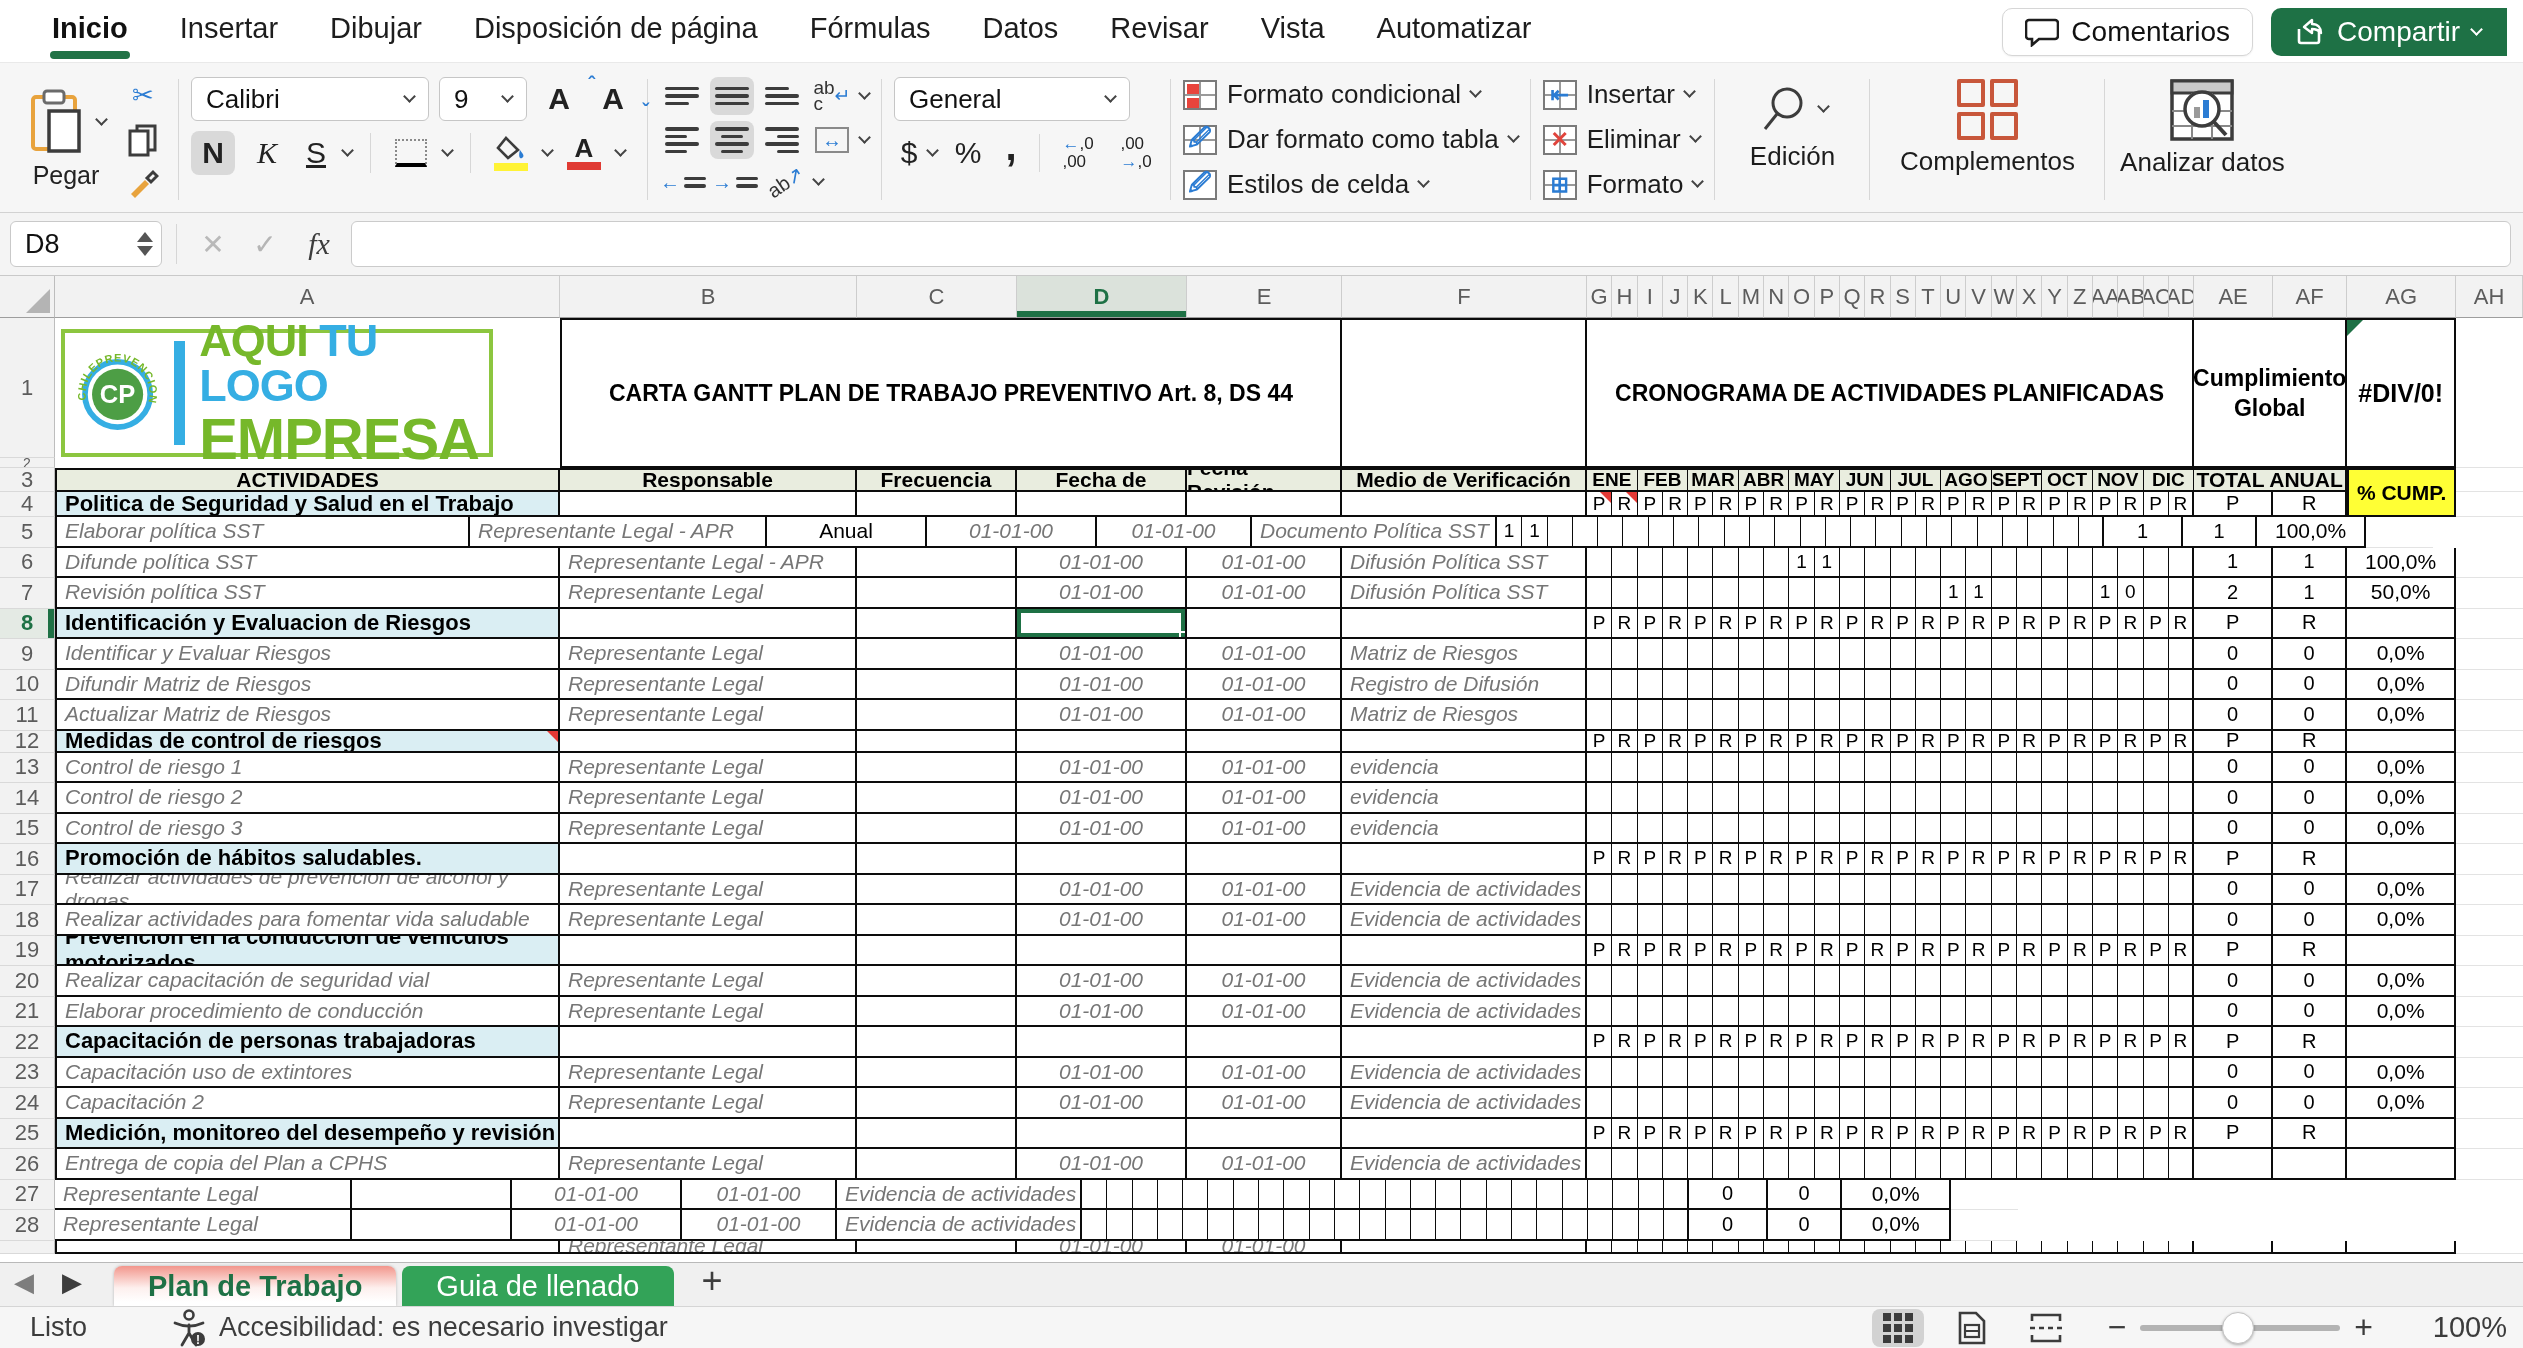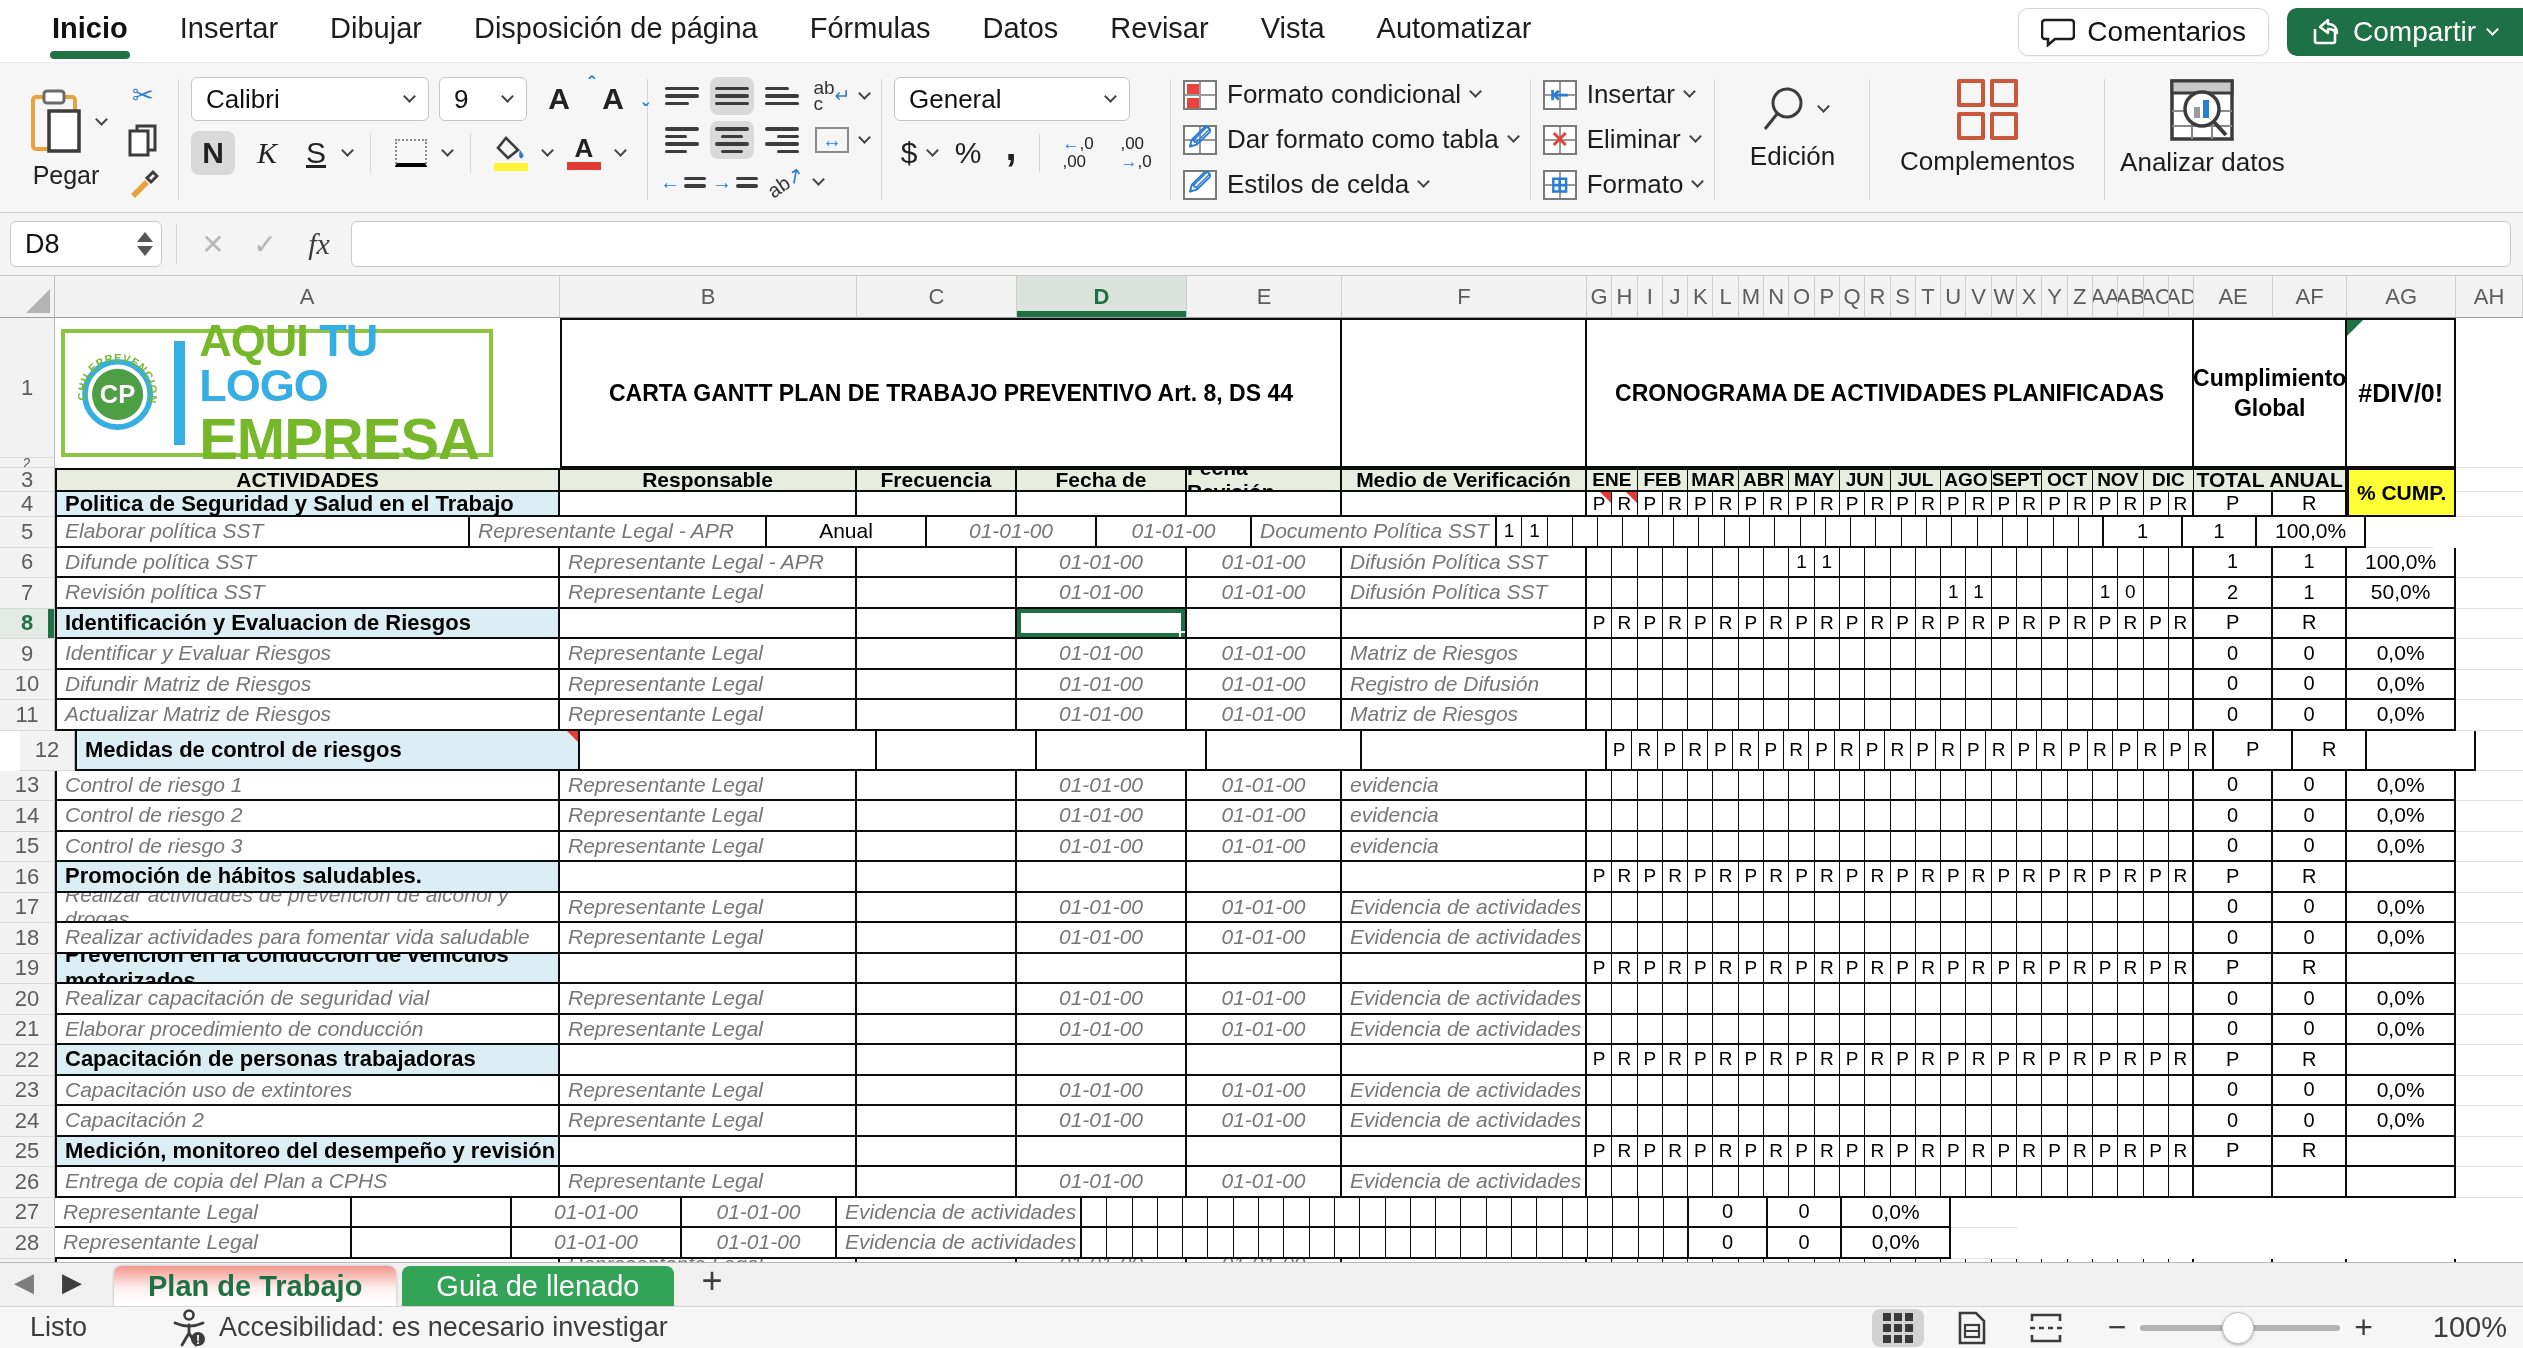--- a/index.html
+++ b/index.html
@@ -8,21 +8,21 @@
   :root{
     --green:#1E7145; --excelgreen:#217346; --line:#0c0c0c;
     --hdrfill:#E9EDDF; --secfill:#DAEEF3; --yellow:#FFFF35;
     --gray-it:#767676; --blue:#2b7cd3;
   }
   
   .ribbon-tabs{ height:62px; background:#fff; display:flex; align-items:center; position:relative; padding-left:26px; }
   .rtab{ font-size:29px; color:#1d1d1d; margin:0 24px; padding:10px 2px 16px; position:relative; cursor:default; white-space:nowrap; }
   .rtab.active{ font-weight:700; color:#111; }
   .rtab.active::after{ content:""; position:absolute; left:0; right:0; bottom:2px; height:8px; border-radius:5px; background:var(--excelgreen); }
-  .top-actions{ position:absolute; right:0; top:8px; display:flex; align-items:center; gap:18px; }
+  .top-actions{ position:absolute; right:16px; top:8px; display:flex; align-items:center; gap:18px; }
   .btn-comments{ display:flex; align-items:center; gap:12px; background:#fff; border:1px solid #d6d6d6; border-radius:10px; height:48px; padding:0 22px; font-size:28px; color:#111; box-shadow:0 1px 2px rgba(0,0,0,.06); }
   .btn-share{ display:flex; align-items:center; gap:12px; background:var(--green); border-radius:10px 0 0 10px; height:48px; padding:0 26px 0 22px; font-size:28px; color:#fff; }
   .chv{ width:12px; height:12px; border-right:3px solid currentColor; border-bottom:3px solid currentColor; transform:rotate(45deg); display:inline-block; margin-top:-6px; }
   .chv.sm{ width:9px; height:9px; border-width:2.5px; }
   
   .toolbar{ height:151px; background:#f6f6f6; border-top:1px solid #e9e9e9; border-bottom:1px solid #d2d2d2; display:flex; align-items:stretch; padding:10px 0 6px 14px; position:relative; }
   .vsep{ width:1px; background:#d7d7d7; margin:6px 12px; }
   .tbcol{ display:flex; flex-direction:column; justify-content:flex-start; gap:10px; padding-top:4px; }
   .tbrow{ display:flex; align-items:center; gap:10px; }
   .icobtn{ display:flex; align-items:center; justify-content:center; min-width:44px; height:44px; border-radius:8px; color:#222; font-size:28px; }
@@ -846,21 +846,21 @@
         <div class="mc" style="width: 25.3px;"></div>
         <div class="mc" style="width: 25.3px;"></div>
         <div class="mc" style="width: 25.3px;"></div>
         <div class="mc" style="width: 25.3px;"></div>
         <div class="mc mlast" style="width: 25.3px;"></div>
         <div class="tc tot" style="width: 79px;">0</div>
         <div class="tc tot" style="width: 74px;">0</div>
         <div class="tc pct" style="width: 109px;">0,0%</div>
         <div class="ahf" style="width: 67px;"></div>
       </div>
-      <div class="grow" style="height: 40px; padding-left: 20px;">
+      <div class="grow" style="height: 22px;">
         <div class="gut">12</div>
         <div class="tc ca sa" style="width: 505px;">Medidas de control de riesgos<span class="rflag"></span></div>
         <div class="tc cb" style="width: 297px;"></div>
         <div class="tc cc" style="width: 160px;"></div>
         <div class="tc cd ida" style="width: 170px;"></div>
         <div class="tc ce ida" style="width: 155px;"></div>
         <div class="tc cf" style="width: 245px;"></div>
         <div class="mc" style="width: 25.3px;">P</div>
         <div class="mc" style="width: 25.3px;">R</div>
         <div class="mc" style="width: 25.3px;">P</div>

